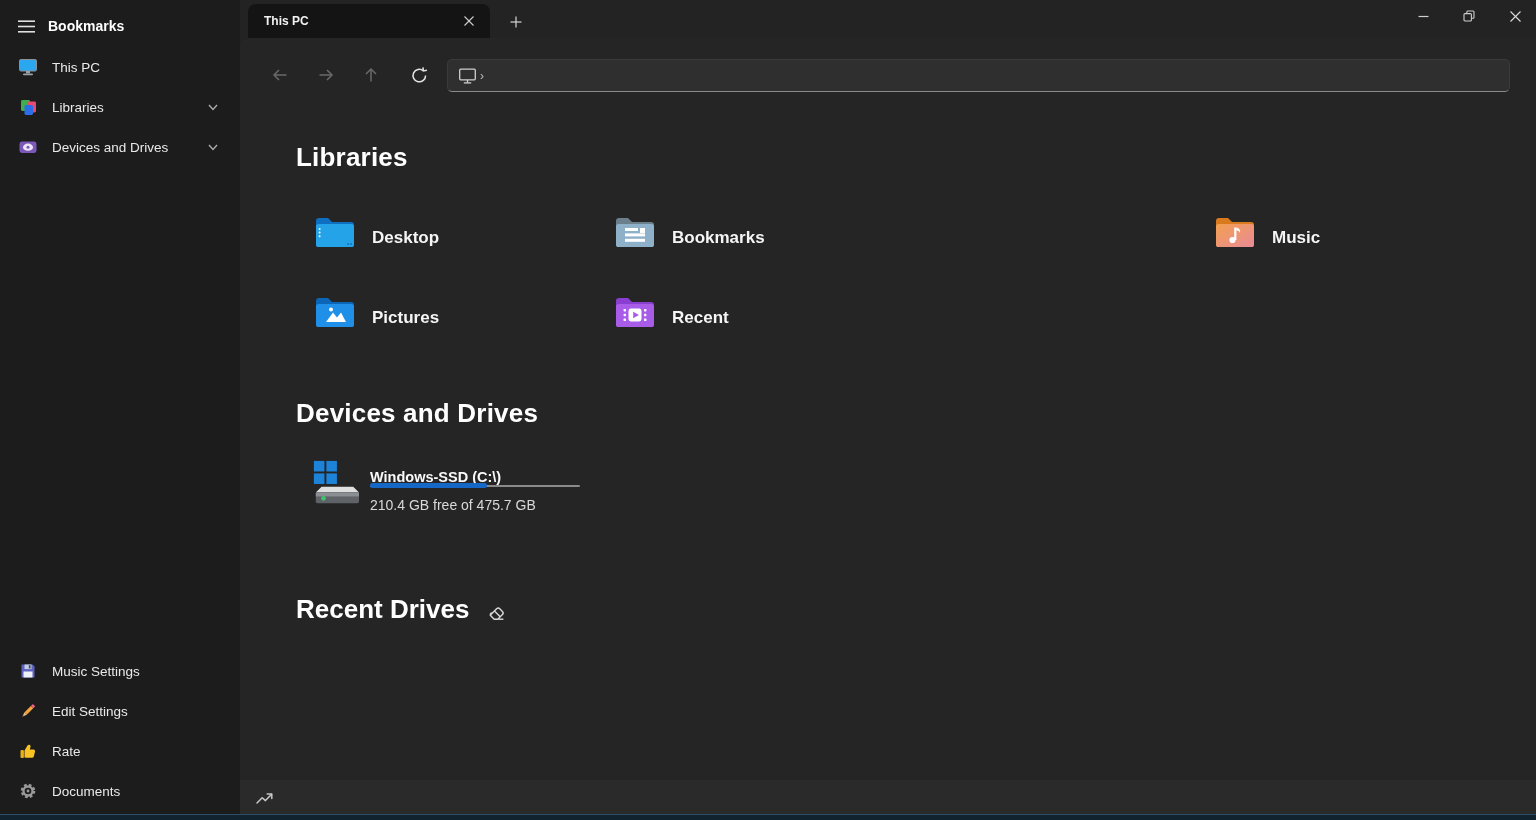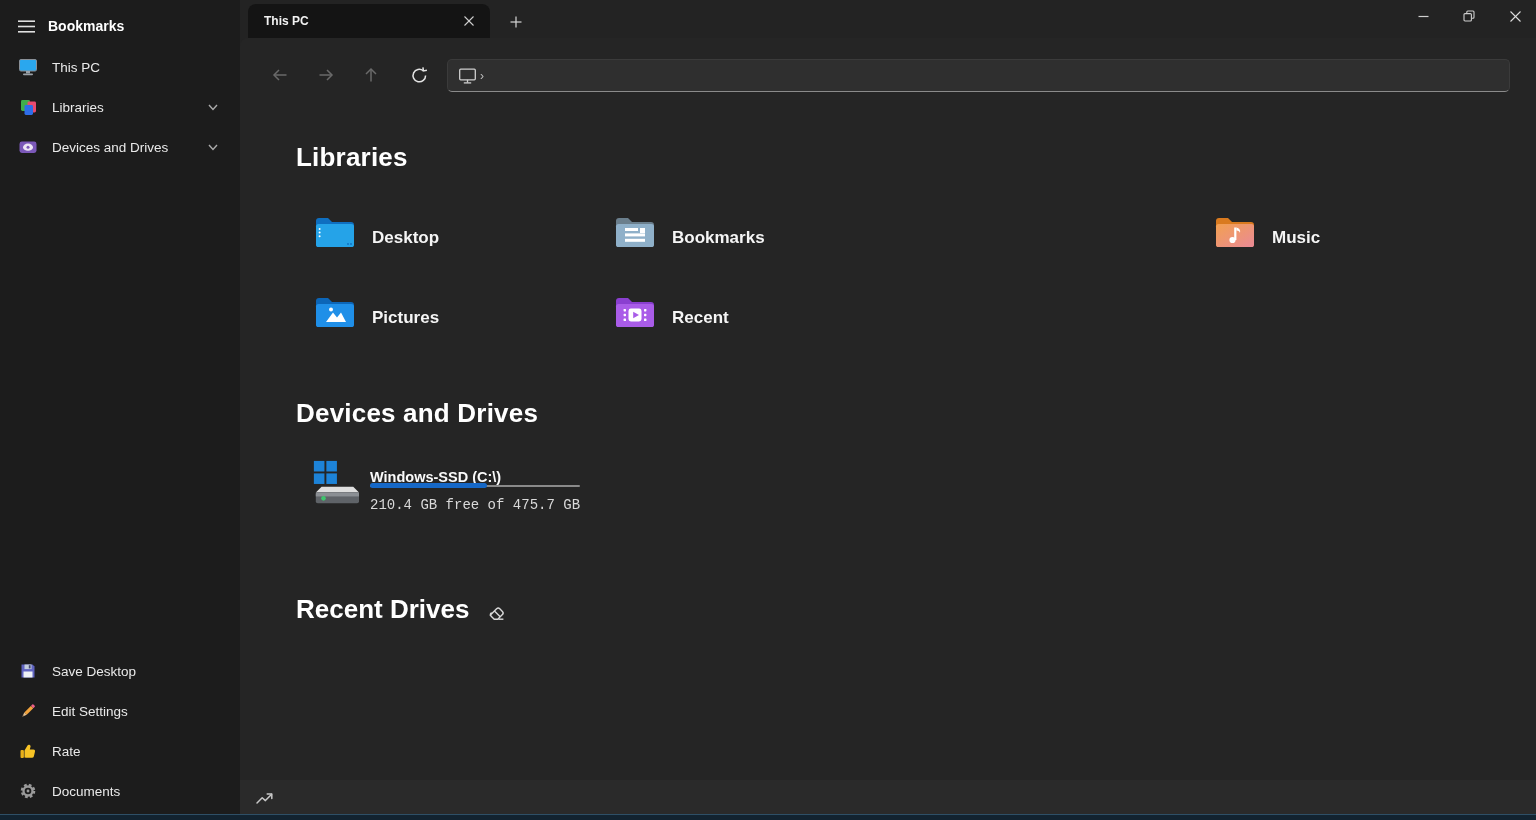--- a/index.html
+++ b/index.html
@@ -51,21 +51,21 @@
 
   .tile { position:absolute; width:285px; height:48px; display:flex; align-items:flex-end; border-radius:4px; cursor:pointer; }
   .tile .ticon { width:40px; height:34px; flex:0 0 40px; }
   .tile .tname { margin-left:17px; font-size:17px; font-weight:700; color:#f5f5f5; }
 
   .drive { position:absolute; left:70px; top:415px; width:290px; height:66px; cursor:pointer; }
   .drive .dicon { position:absolute; left:0; top:6px; width:50px; height:48px; }
   .drive .dname { position:absolute; left:60px; top:16px; font-size:14.5px; font-weight:700; color:#fafafa; }
   .drive .dbar-track { position:absolute; left:60px; top:32px; width:210px; height:2px; background:#8a8a8a; border-radius:1px; }
   .drive .dbar-fill { position:absolute; left:60px; top:30px; height:5px; background:#1668c7; border-radius:3px; }
-  .drive .dfree { position:absolute; left:60px; top:44px; font-size:14px; color:#d9d9d9; font-weight:400;font-family:Liberation Mono, monospace; }
+  .drive .dfree { position:absolute; left:60px; top:44px; font-size:14px; color:#d9d9d9; font-weight:400; }
 
   .recent-row { position:absolute; left:56px; top:556px; display:flex; align-items:center; }
   .recent-title { font-size:26px; font-weight:700; color:#fff; }
   .eraser-btn { margin-left:14px; margin-top:4px; width:26px; height:26px; display:flex; align-items:center;
     justify-content:center; border-radius:4px; cursor:pointer; }
 
   
   .statusbar { position:absolute; left:0; top:780px; width:1296px; height:34px; background:#2a2a2a; }
   .trend { position:absolute; left:13px; top:6px; width:24px; height:22px; display:flex; align-items:center;
     justify-content:center; cursor:pointer; }
@@ -137,21 +137,21 @@
 
     <div class="sb-item" style="top:652px">
       <span class="ic">
         <svg width="18" height="18" viewBox="0 0 18 18">
           <path d="M2.5 2.5 h11 l2 2 v11 h-13 z" fill="#5f63c0"></path>
           <rect x="5.5" y="2.5" width="7" height="4.6" fill="#c3cede"></rect>
           <rect x="9.8" y="3.2" width="1.8" height="3.2" fill="#44486e"></rect>
           <rect x="4.5" y="9.5" width="9" height="6" fill="#eef1f5"></rect>
         </svg>
       </span>
-      <span class="lbl">Save Desktop</span>
+      <span class="lbl">Music Settings</span>
     </div>
     <div class="sb-item" style="top:692px">
       <span class="ic">
         <svg width="18" height="18" viewBox="0 0 18 18">
             <g transform="rotate(45 9 9)">
           <rect x="7.4" y="0.5" width="3.4" height="2.8" rx="0.8" fill="#ee5f8a"></rect>
           <rect x="7.4" y="3.4" width="3.4" height="9.2" fill="#f2a33c"></rect>
           <polygon points="7.4,12.6 10.8,12.6 9.1,17.2" fill="#e8c08e"></polygon>
           <polygon points="8.6,15.5 9.6,15.5 9.1,17.2" fill="#4a3a2a"></polygon>
         </g>

